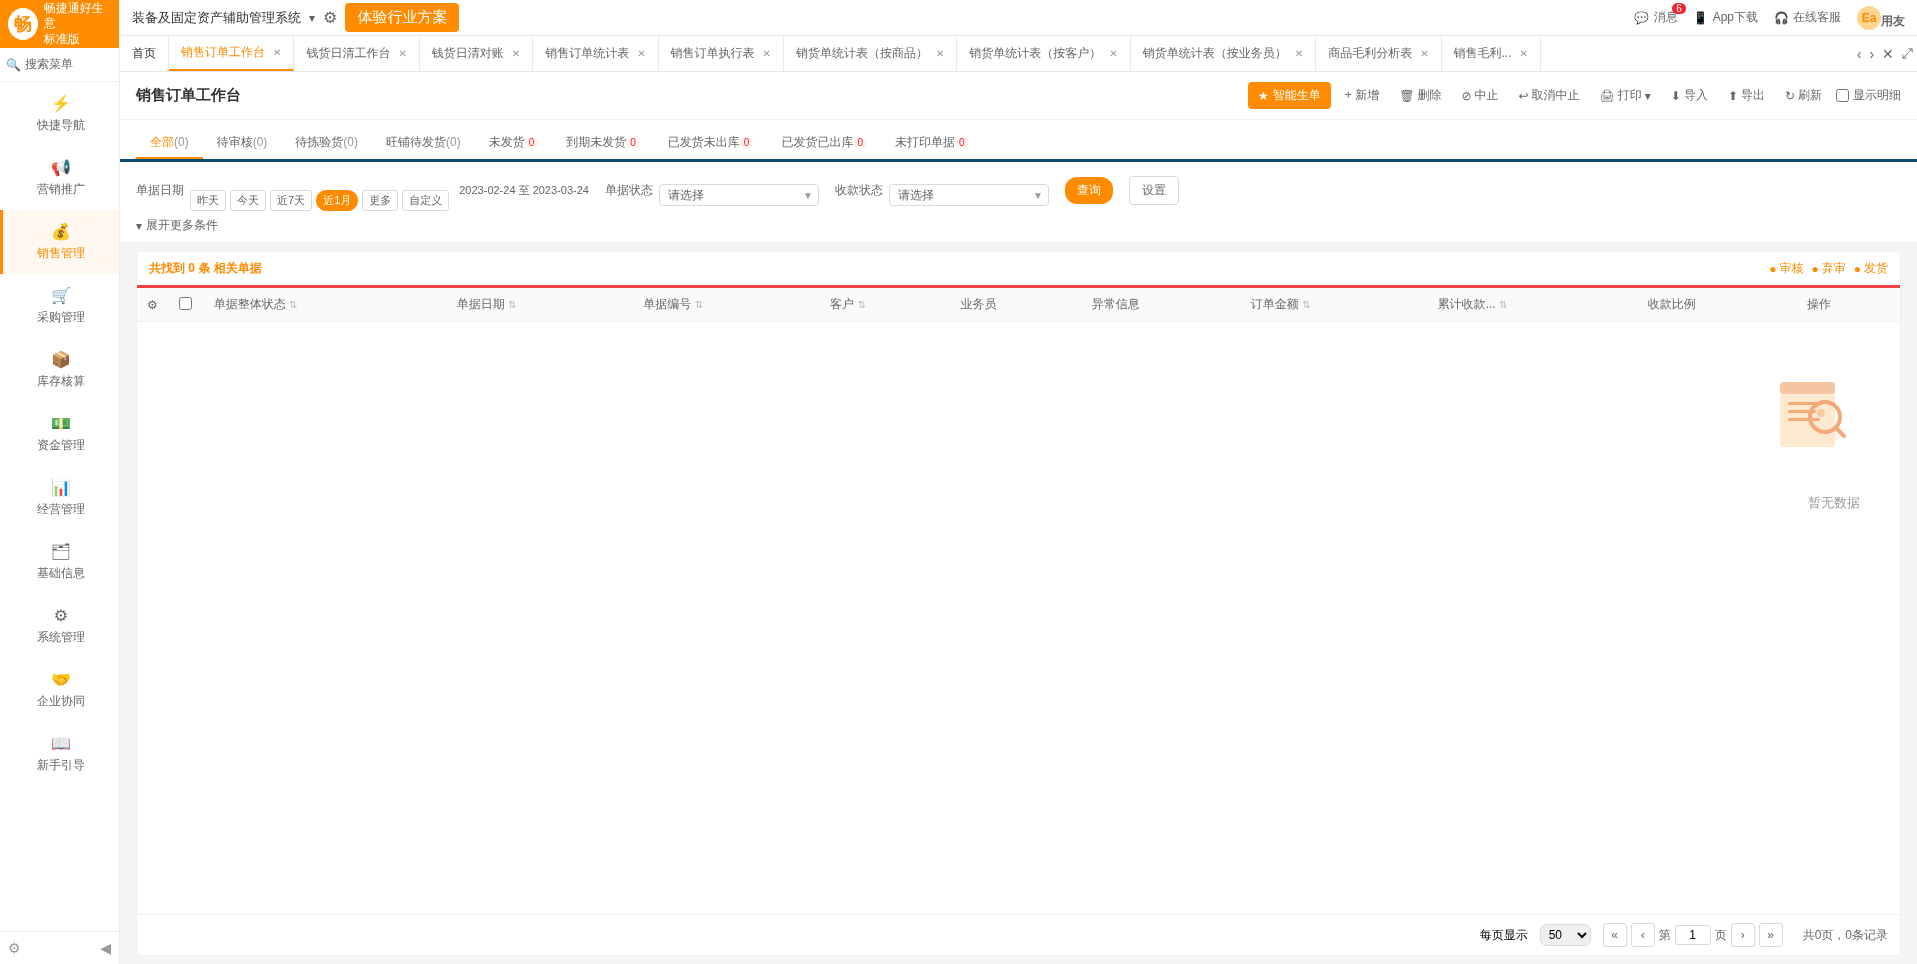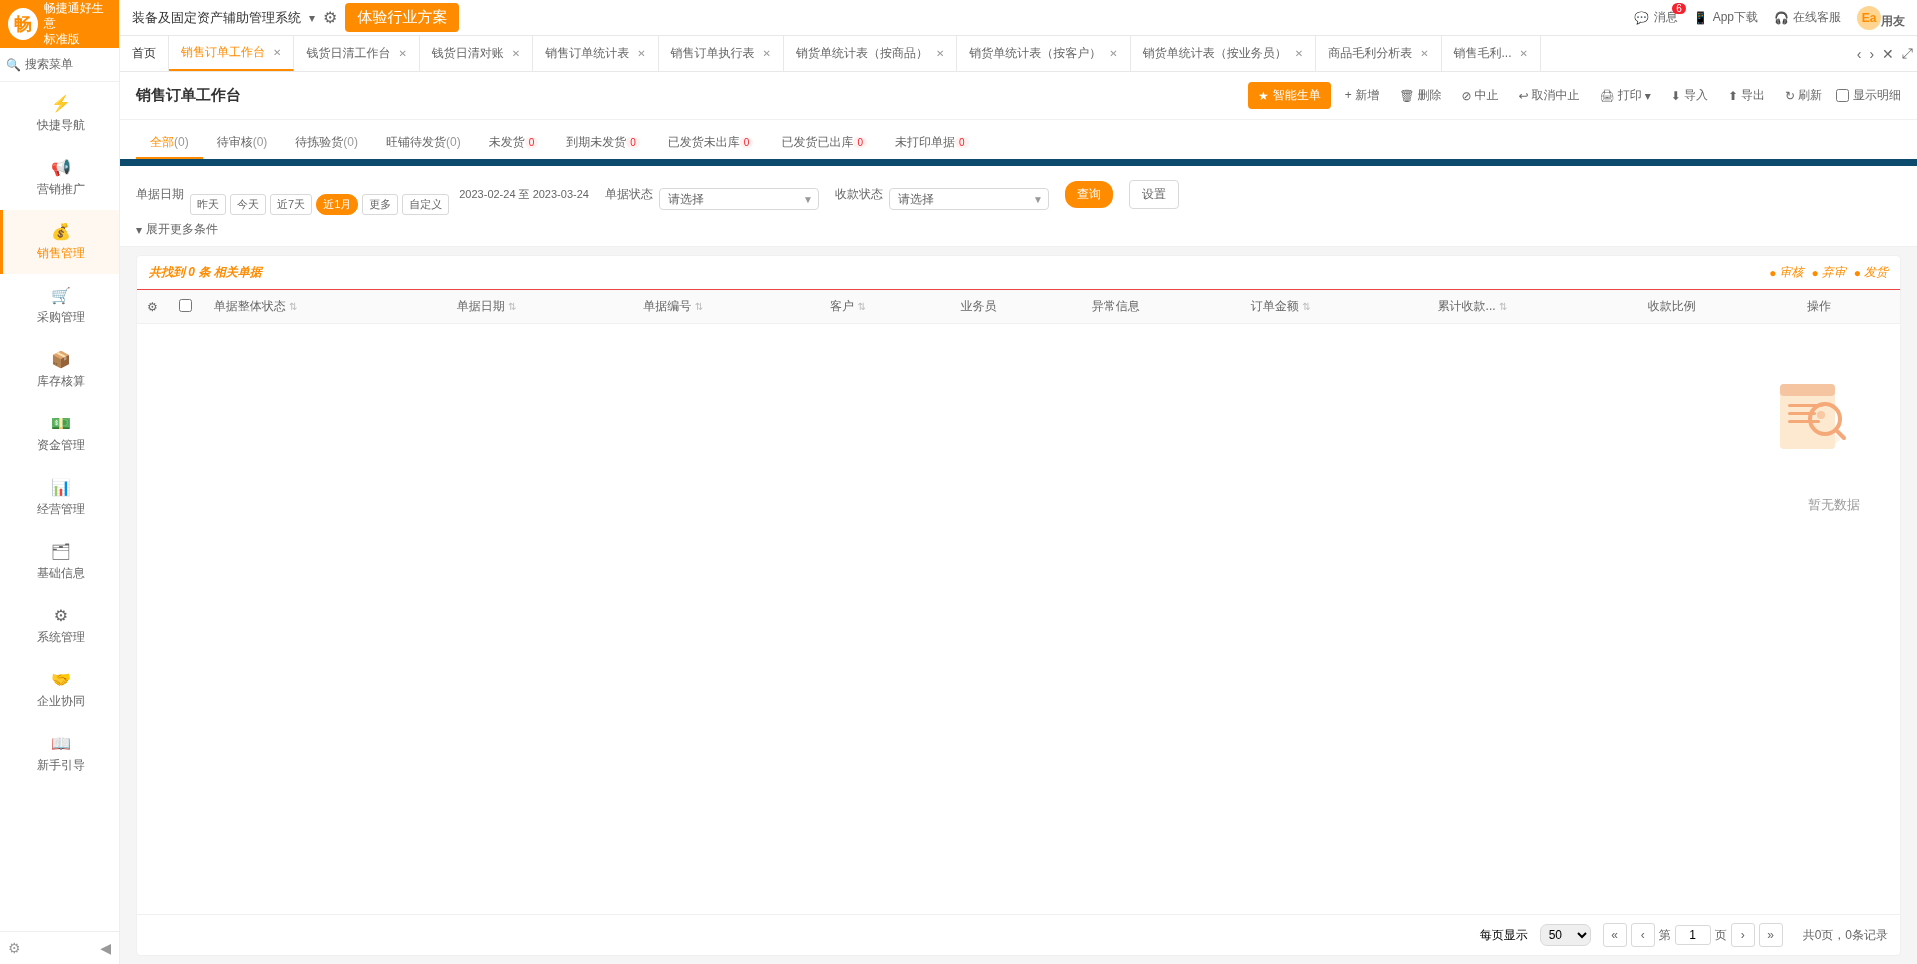--- a/index.html
+++ b/index.html
@@ -61,29 +61,29 @@
     .filter-date-btns { display: flex; gap: 4px; margin-top: 20px; }
     .date-btn { padding: 2px 6px; border: 1px solid #d9d9d9; border-radius: 3px; cursor: pointer; color: #666; background: #fff; font-size: 11px; }
     .date-btn.active { background: #ff8c00; color: #fff; border-color: #ff8c00; border-radius: 10px; }
     .date-range { color: #666; font-size: 11px; margin-left: 4px; }
     .filter-select { border: 1px solid #d9d9d9; border-radius: 4px; padding: 3px 20px 3px 8px; color: #666; background: #fff; cursor: pointer; font-size: 12px; appearance: none; width: 160px; }
     .select-wrapper { position: relative; display: inline-block; margin-top: 9px; }
     .select-wrapper::after { content: '▼'; position: absolute; right: 6px; top: 50%; transform: translateY(-50%); color: #999; font-size: 10px; pointer-events: none; }
     .expand-more { display: flex; align-items: center; gap: 4px; color: #666; cursor: pointer; margin: 6px auto 0; font-size: 12px; }
 
     
-    .sub-tabs { background: #fff; padding: 8px 16px 0; border-bottom: 7px solid #0c4a6e; display: flex; gap: 0; flex-shrink: 0; }
+    .sub-tabs { background: #fff; padding: 8px 16px 0; border-bottom: 3px solid #0c4a6e; display: flex; gap: 0; flex-shrink: 0; }
     .sub-tab { padding: 6px 14px; cursor: pointer; color: #666; font-size: 12px; border-bottom: 2px solid transparent; }
     .sub-tab.active { color: #ff8c00; border-bottom: 2px solid #ff8c00; }
     .sub-tab .count { color: #999; }
     .sub-tab .count.red { color: #f5222d; background: #fff1f0; border-radius: 10px; padding: 0 4px; font-size: 10px; }
 
     
     .table-area { flex: 1; background: #fff; display: flex; flex-direction: column; overflow: hidden; margin: 8px 16px; border-radius: 4px; border: 1px solid #f0f0f0; }
-    .table-toolbar { padding: 8px 12px; display: flex; align-items: center; justify-content: space-between; border-bottom: 1px solid #ef4444; font-style: italic; }
+    .table-toolbar { padding: 8px 12px; display: flex; align-items: center; justify-content: space-between; border-bottom: 3px solid #ef4444; }
     .record-count { color: #666; font-size: 12px; }
     .record-count span { color: #ff8c00; font-weight: bold; }
     .table-toolbar-right { display: flex; gap: 8px; }
     .btn-audit { color: #ff8c00; cursor: pointer; font-size: 12px; display: flex; align-items: center; gap: 3px; }
     .btn-unaudit { color: #ff8c00; cursor: pointer; font-size: 12px; display: flex; align-items: center; gap: 3px; }
     .btn-deliver { color: #ff8c00; cursor: pointer; font-size: 12px; display: flex; align-items: center; gap: 3px; }
 
     
     .table-scroll { flex: 1; overflow: auto; }
     table { width: 100%; border-collapse: collapse; }

